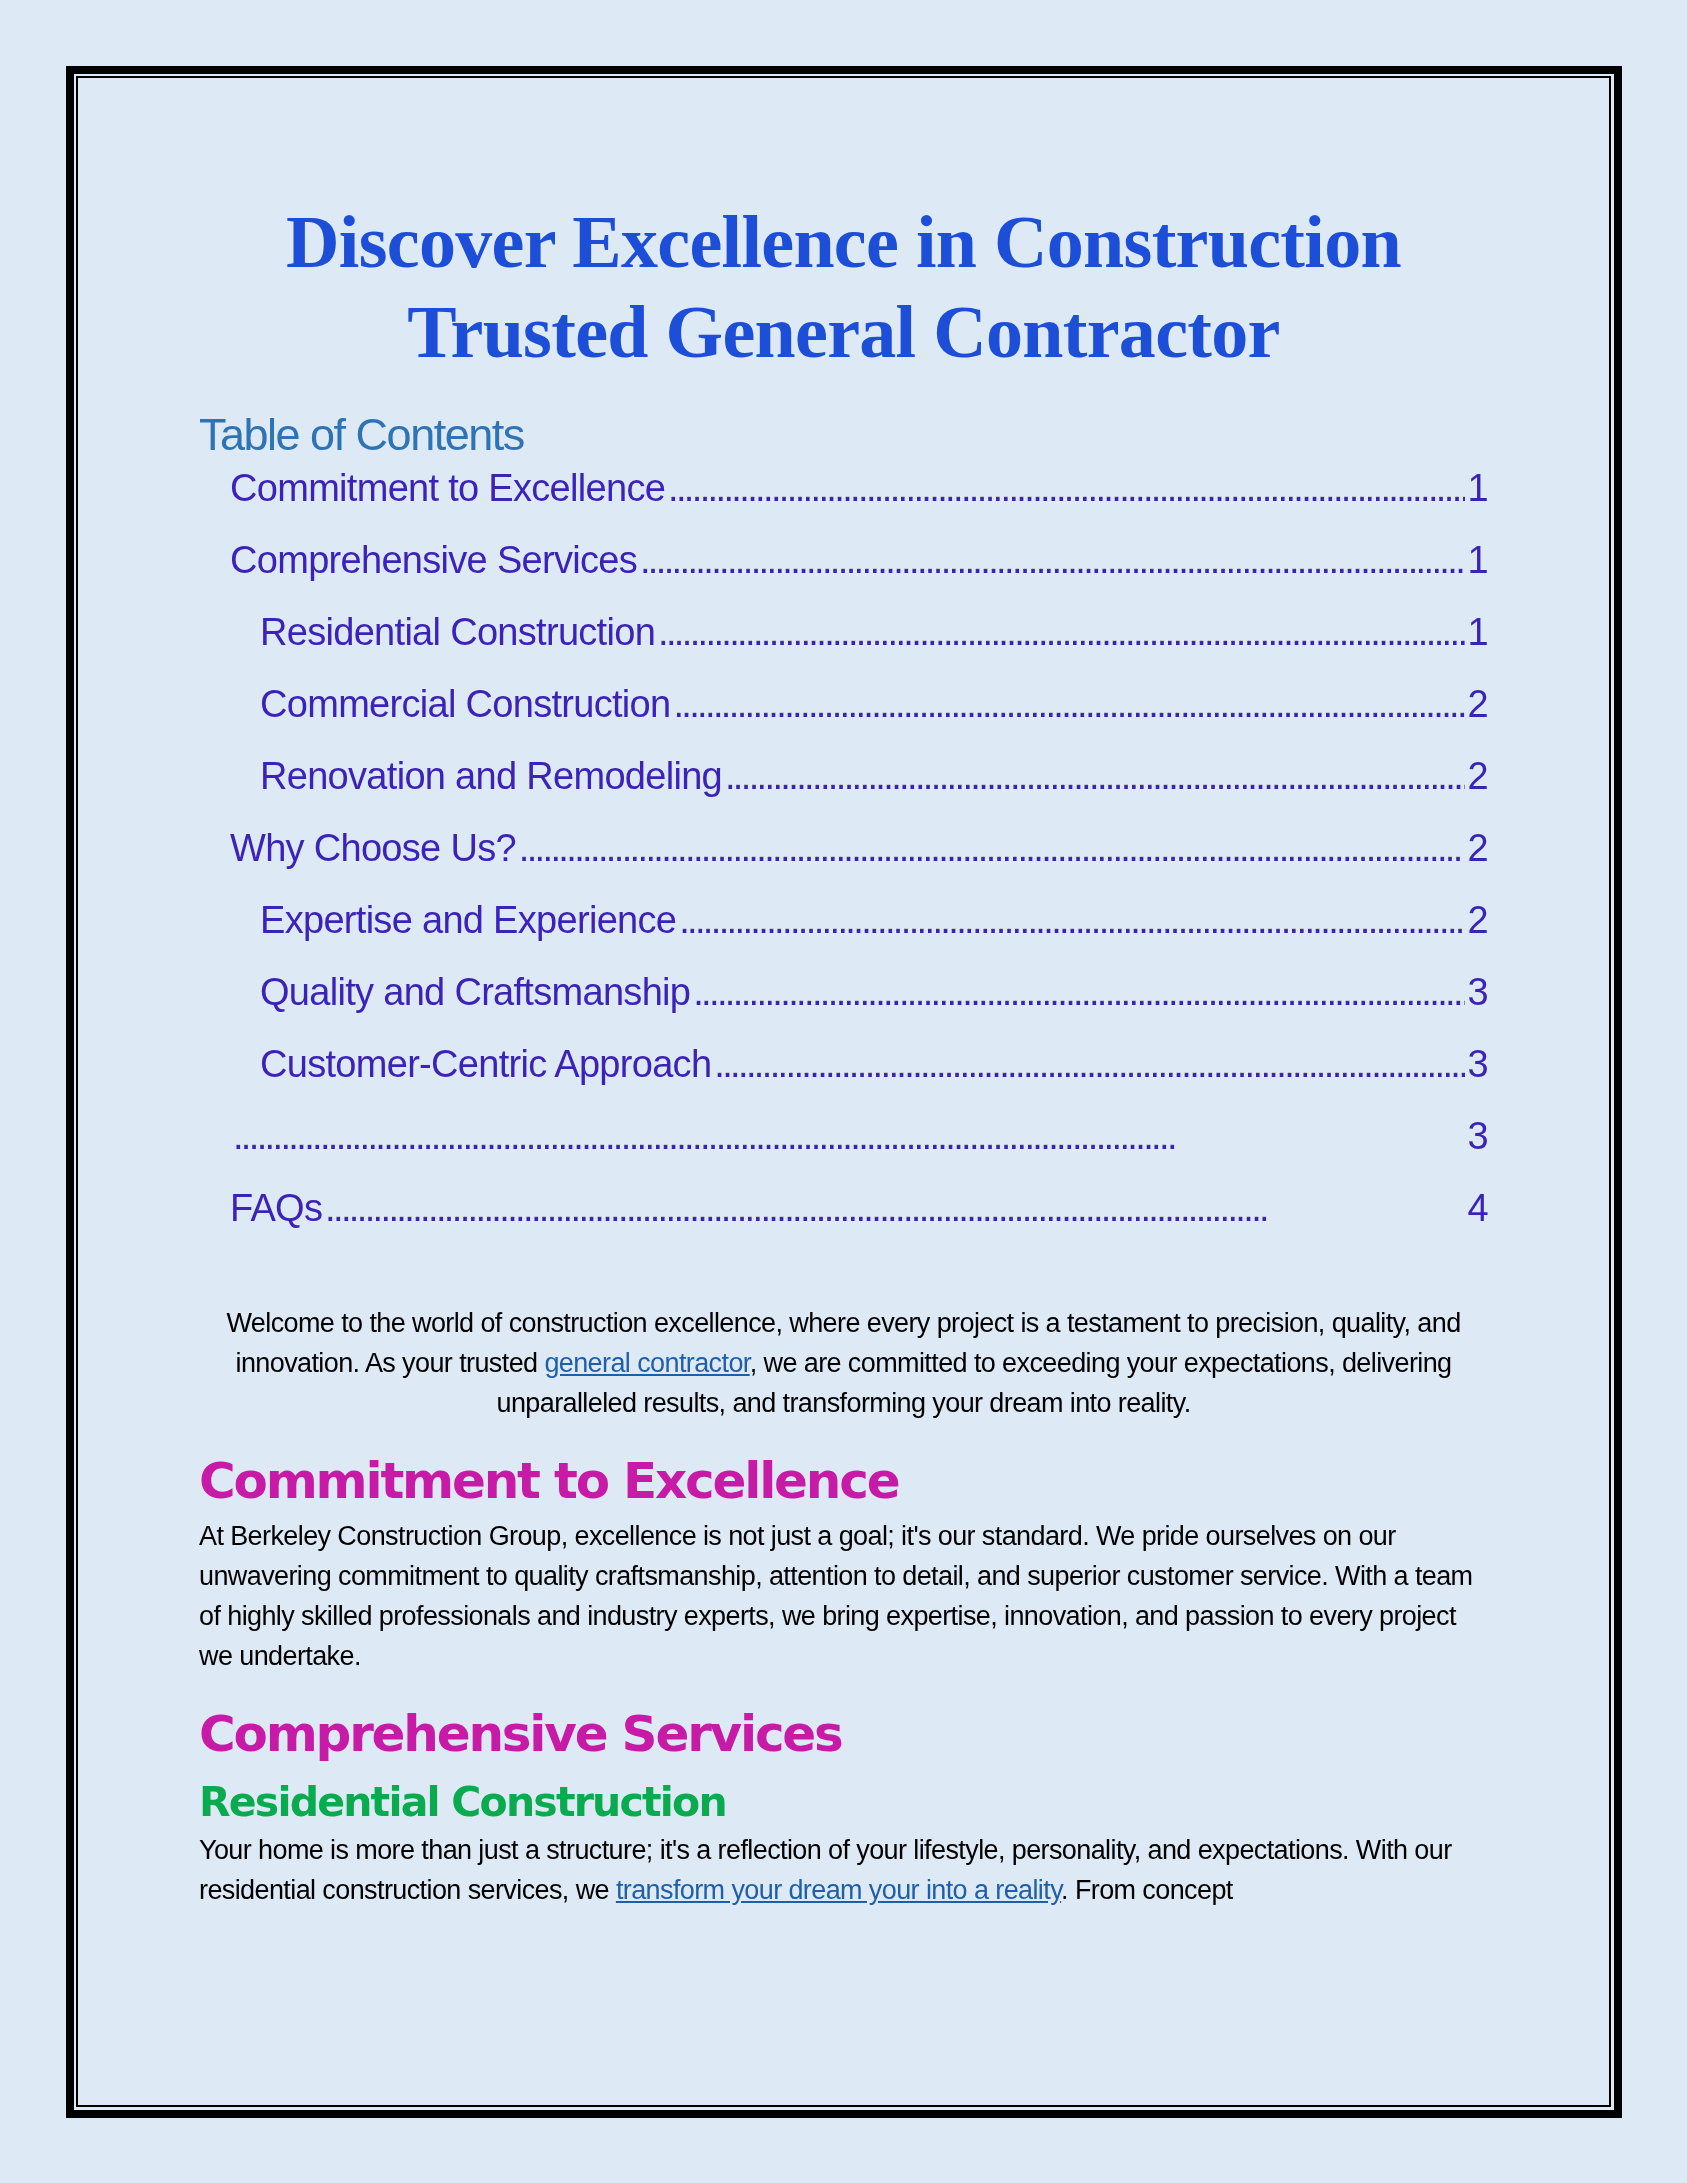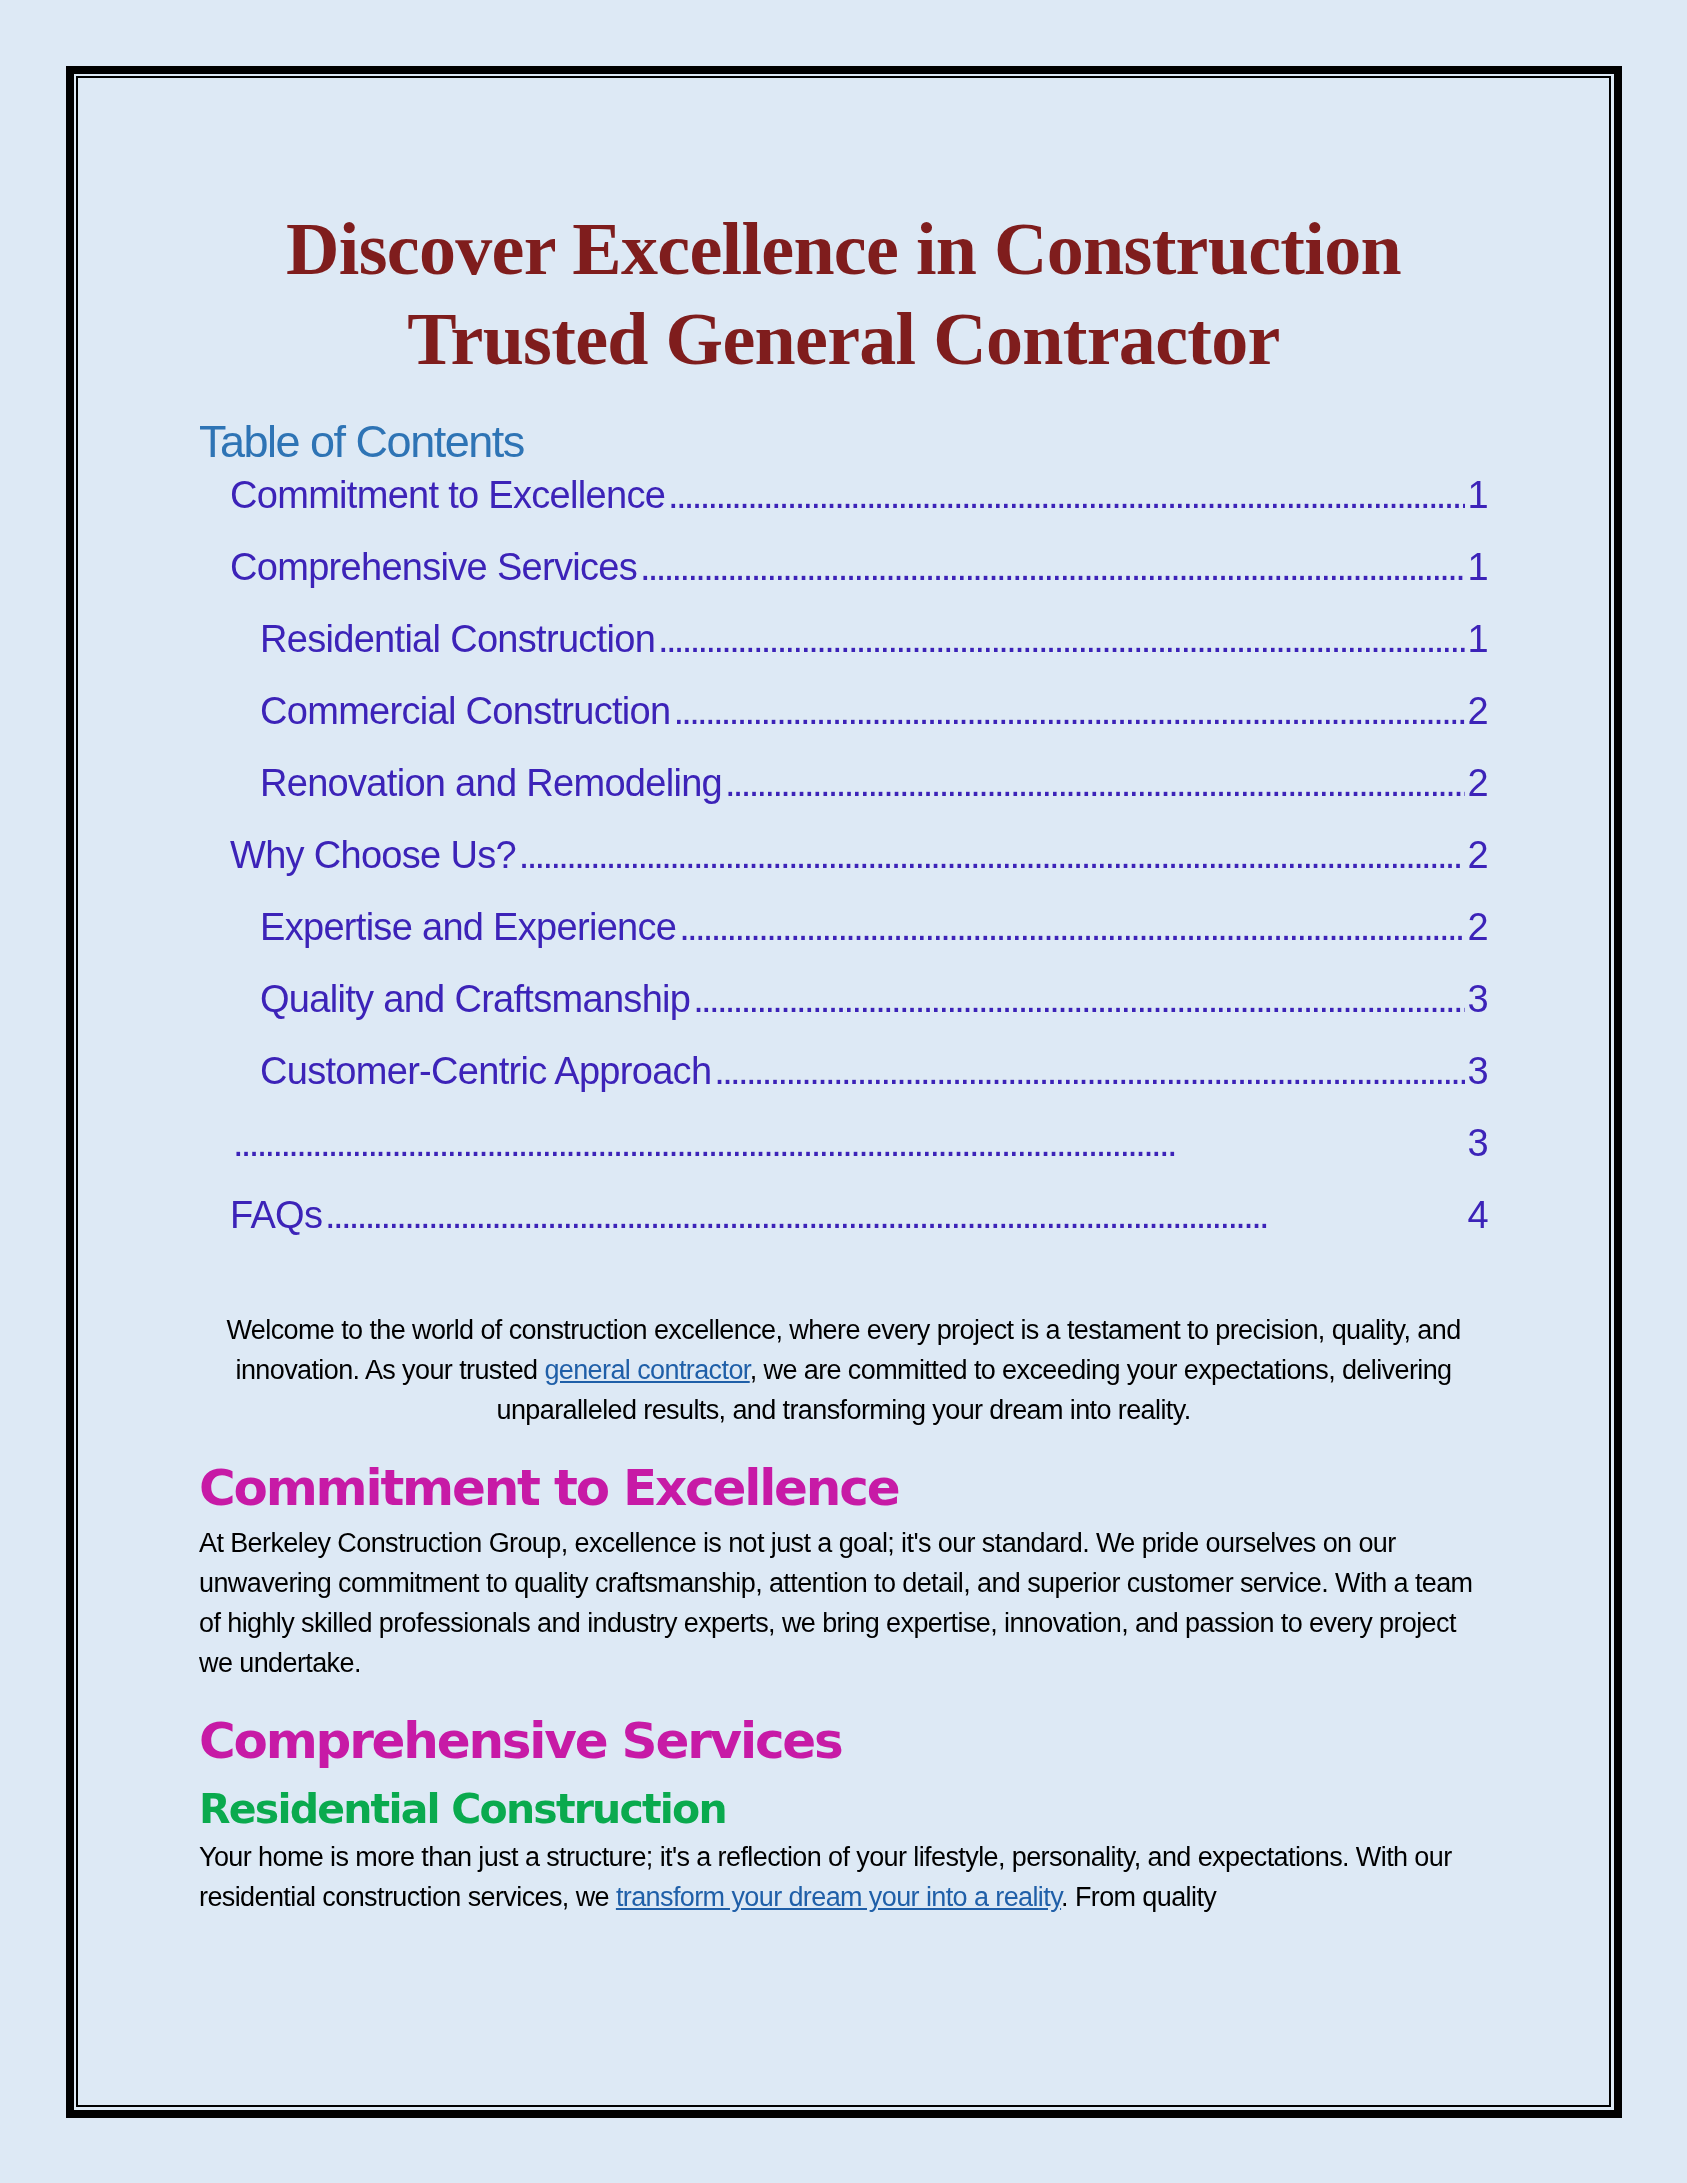--- a/index.html
+++ b/index.html
@@ -25,25 +25,25 @@
     border:2.2px solid #000;
   }
   .content {
     position:absolute;
     left:199px; top:197px;
     width:1289px;
   }
   .title {
     font-family:"Liberation Serif", serif;
     font-weight:bold;
-    color:#7f1d1d;
+    color:#1d4ed8;
     font-size:74px;
     line-height:90px;
     text-align:center;
-    margin:7px;
+    margin:0;
     letter-spacing:-0.7px;
   }
   .toc-heading {
     margin-top:29px;
     font-family:"Liberation Sans", sans-serif;
     color:#2e74b5;
     font-size:45px;
     line-height:58px;
     letter-spacing:-1.5px;
   }
@@ -174,16 +174,16 @@
     </div>
   </div>
 
   <p class="body-text intro"><span>Welcome to the world of construction excellence, where every project is a testament to precision, quality, and innovation. As your trusted </span><a class="inline-link">general contractor</a><span>, we are committed to exceeding your expectations, delivering unparalleled results, and transforming your dream into reality.</span></p>
 
   <h2 class="h1">Commitment to Excellence</h2>
   <p class="body-text" style="margin-top:5.8px;">At Berkeley Construction Group, excellence is not just a goal; it's our standard. We pride ourselves on our unwavering commitment to quality craftsmanship, attention to detail, and superior customer service. With a team of highly skilled professionals and industry experts, we bring expertise, innovation, and passion to every project we undertake.</p>
 
   <h2 class="h1">Comprehensive Services</h2>
   <h3 class="h2">Residential Construction</h3>
-  <p class="body-text" style="margin-top:1.5px;"><span>Your home is more than just a structure; it's a reflection of your lifestyle, personality, and expectations. With our residential construction services, we </span><a class="inline-link">transform your dream your into a reality</a><span>. From quality</span></p>
+  <p class="body-text" style="margin-top:1.5px;"><span>Your home is more than just a structure; it's a reflection of your lifestyle, personality, and expectations. With our residential construction services, we </span><a class="inline-link">transform your dream your into a reality</a><span>. From concept</span></p>
 
 </div>
 
 
 </body></html>

